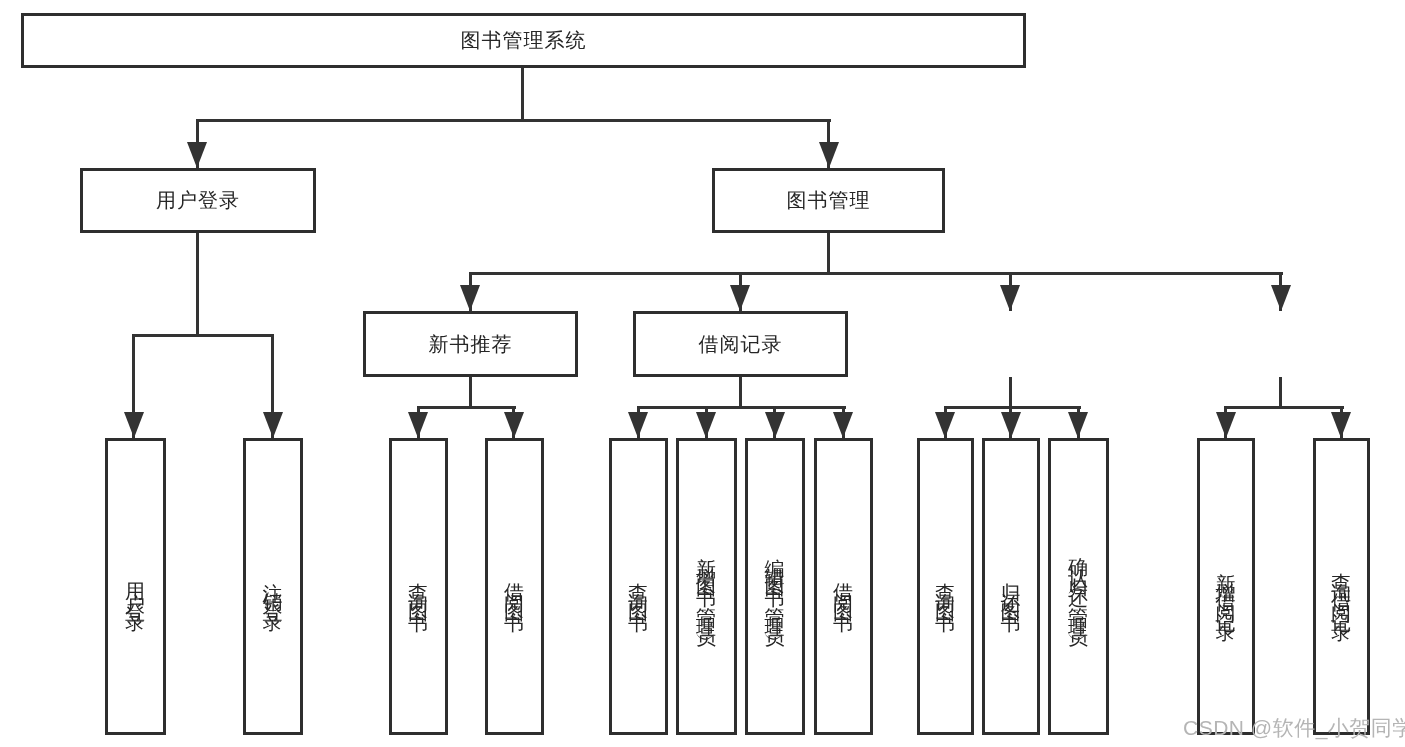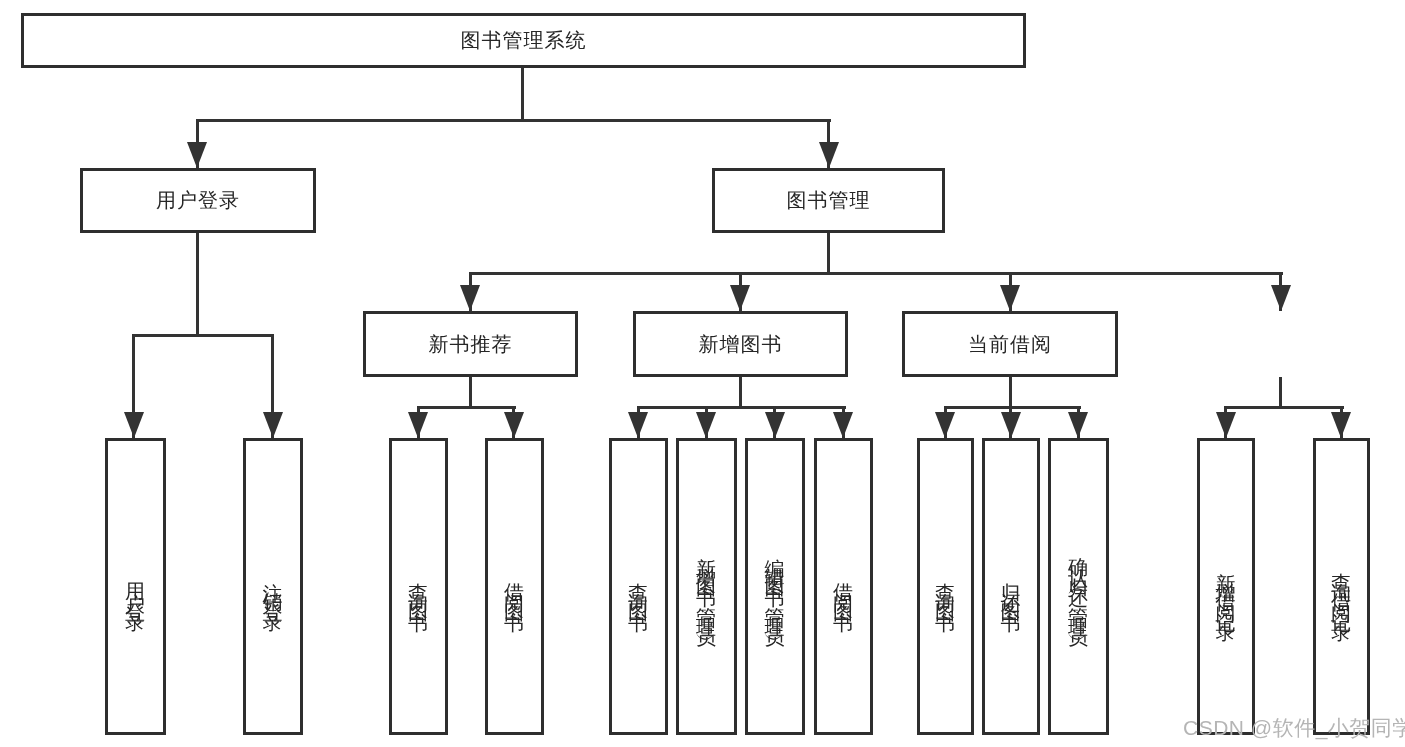--- a/index.html
+++ b/index.html
@@ -92,22 +92,21 @@
   <div class="vl" style="left:1340px;top:406px;height:32px;"></div>
   <div class="ar" style="left:1216px;top:412px;"></div>
   <div class="ar" style="left:1331px;top:412px;"></div>
 
   <div class="node hbox" style="left:21px;top:13px;width:1005px;height:55px;">图书管理系统</div>
 
   <div class="node hbox" style="left:80px;top:168px;width:236px;height:65px;">用户登录</div>
   <div class="node hbox" style="left:363px;top:311px;width:215px;height:66px;">新书推荐</div>
 
   <div class="node hbox" style="left:712px;top:168px;width:233px;height:65px;">图书管理</div>
-  <div class="node hbox" style="left:633px;top:311px;width:215px;height:66px;">新增图书</div>
-  <div class="node hbox" style="left:902px;top:311px;width:216px;height:66px;">当前借阅</div>
+  <div class="node hbox" style="left:633px;top:311px;width:215px;height:66px;">借阅记录</div>
 
   <div class="node vbox" style="left:105px;top:438px;width:61px;height:297px;">
     <span class="vtext">用户登录</span>
   </div>
   <div class="node vbox" style="left:243px;top:438px;width:60px;height:297px;">
     <span class="vtext">注销登录</span>
   </div>
 
   <div class="node vbox" style="left:389px;top:438px;width:59px;height:297px;">
     <span class="vtext">查询图书</span>

